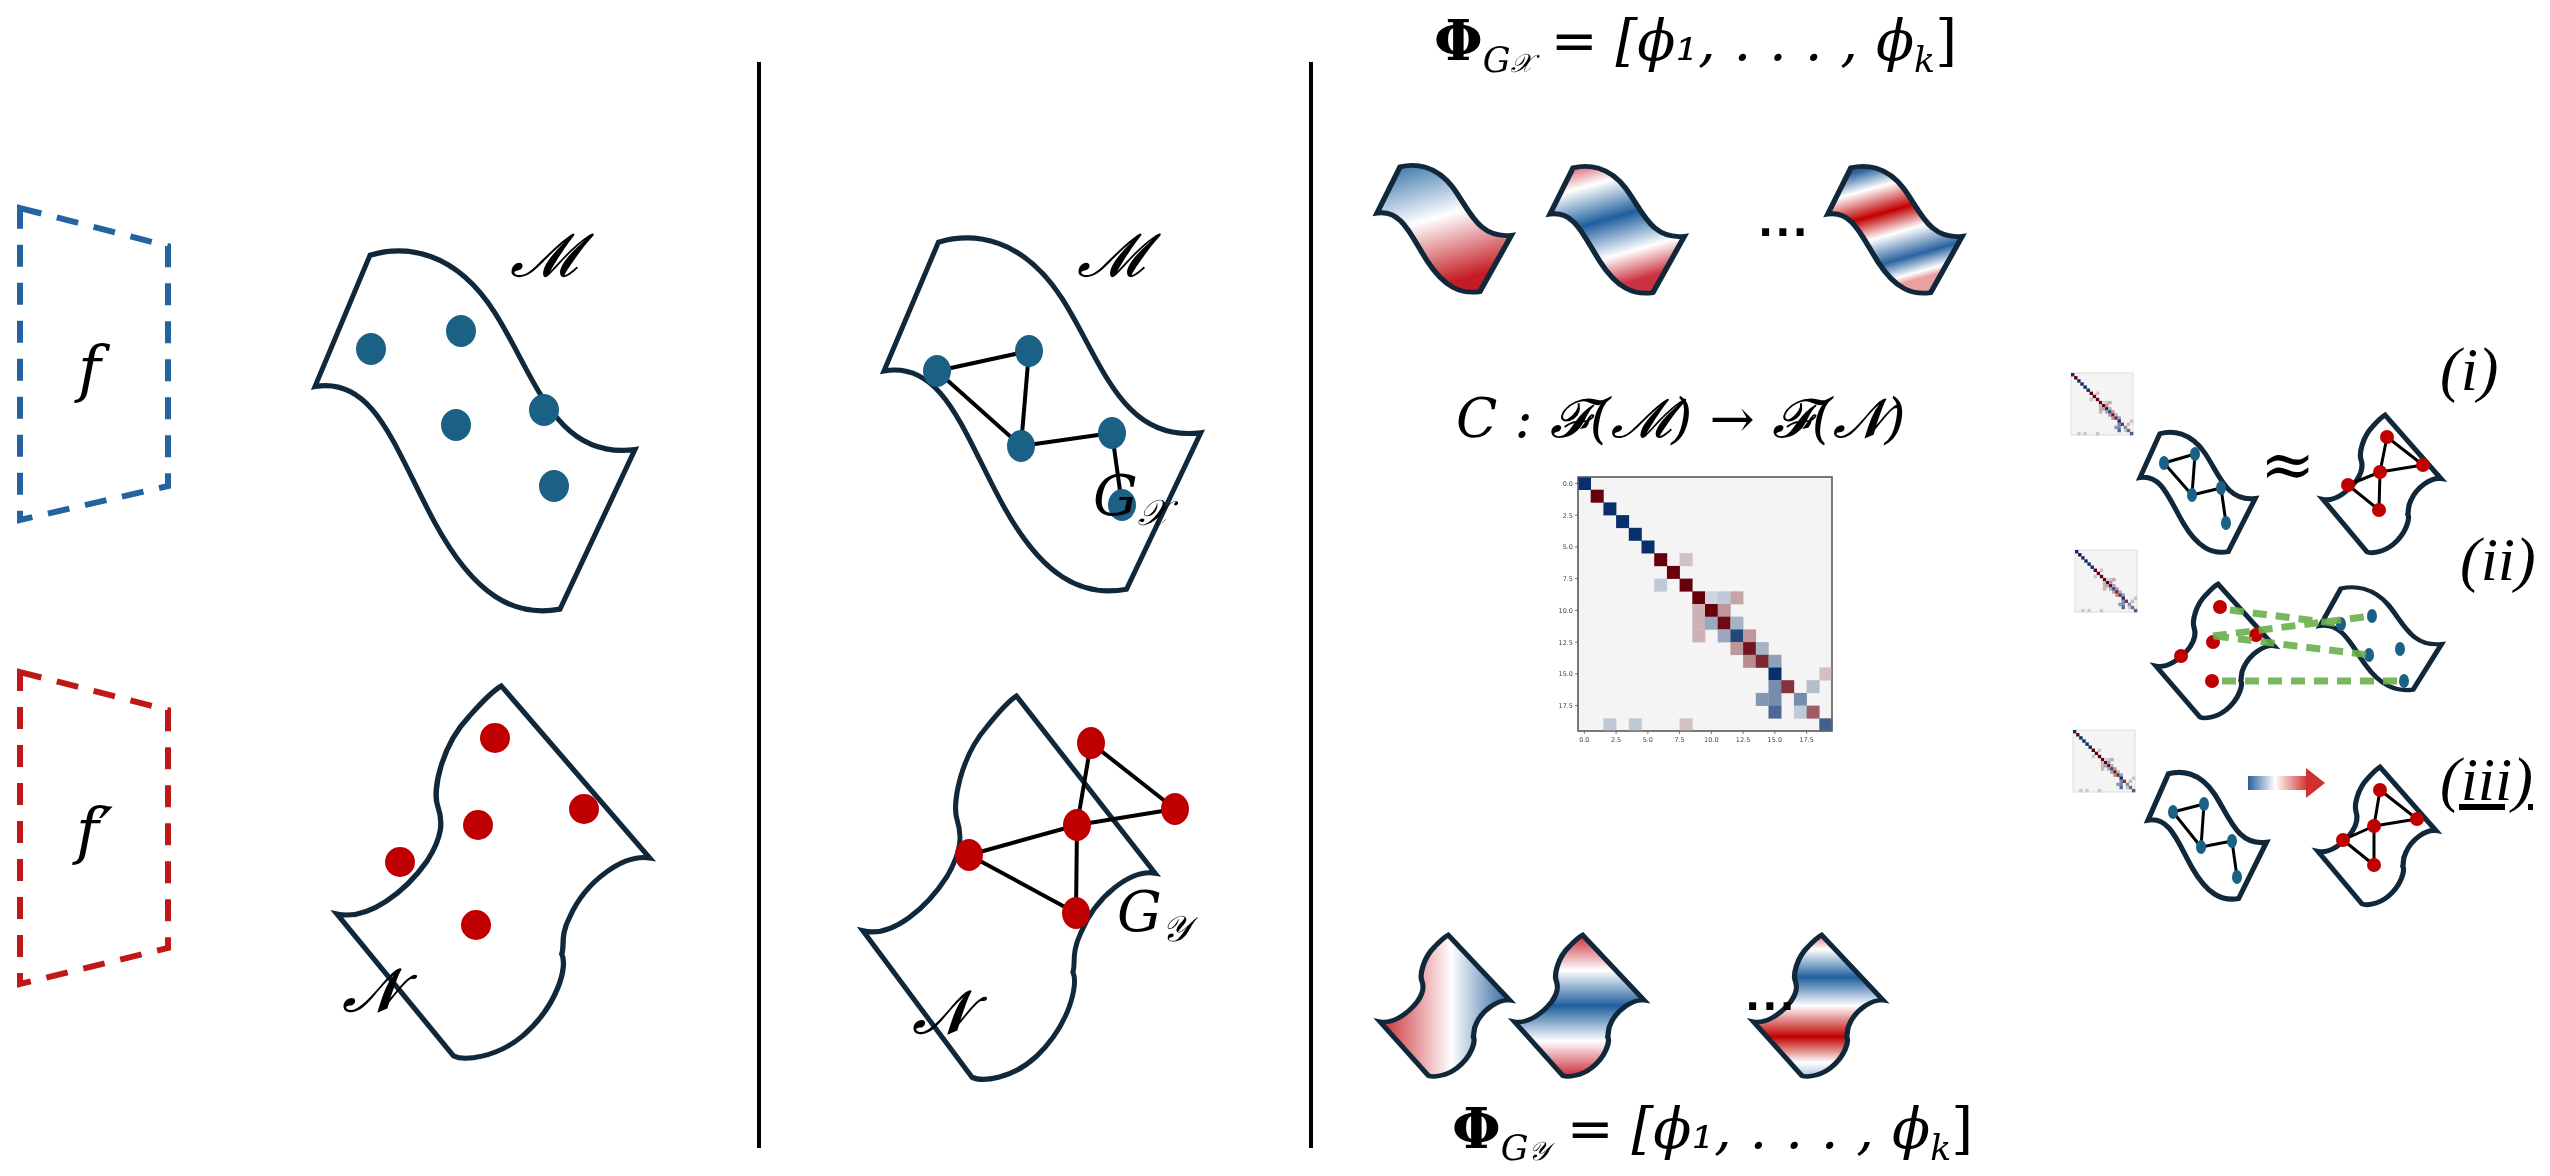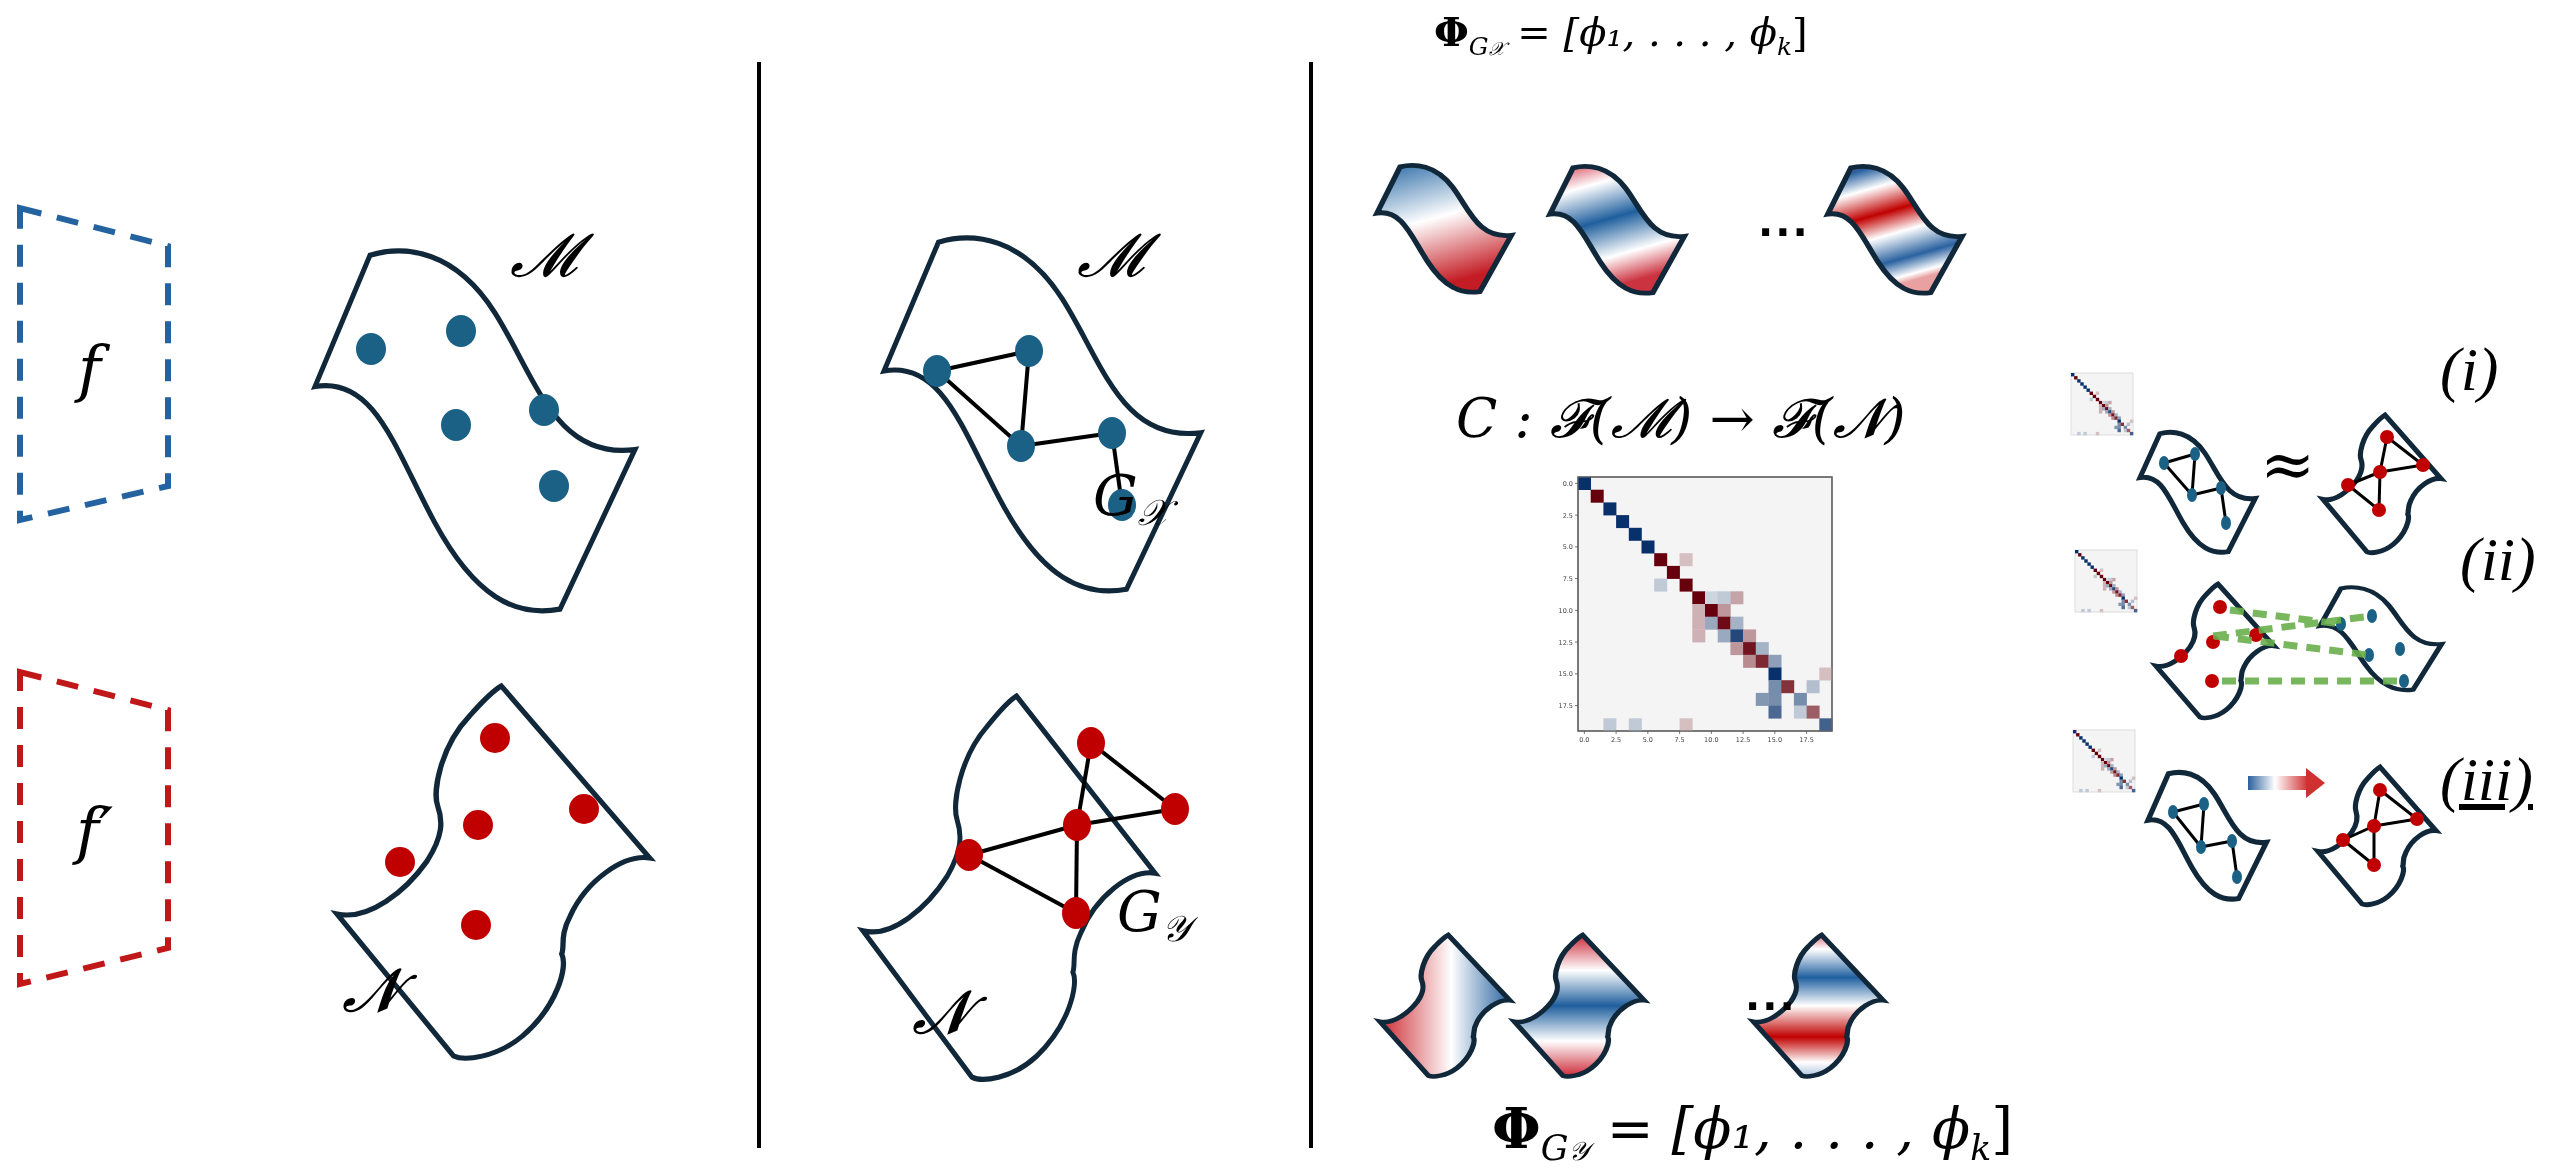--- a/index.html
+++ b/index.html
@@ -521,26 +521,26 @@
 
 <div class="lbl" style="left:1077px; top:225px; font-size:60px;">𝓜</div>
 <div class="lbl" style="left:912px; top:982px; font-size:60px;">𝓝</div>
 <div class="lbl" style="left:1093px; top:468px; font-size:56px;">
   <span>G</span><span style="font-size:36px; vertical-align:-10px;">𝒳</span>
 </div>
 <div class="lbl" style="left:1117px; top:884px; font-size:56px;">
   <span>G</span><span style="font-size:36px; vertical-align:-10px;">𝒴</span>
 </div>
 
-<div class="formula" style="left:1434px; top:12px; font-size:40px;">
+<div class="formula" style="left:1434px; top:12px; font-size:56px;">
   <span class="bold">Φ</span><sub><span>G</span><span style="font-size:0.75em;">𝒳</span></sub>
   <span class="it">= [ϕ₁, . . . , ϕ</span><sub>k</sub><span>]</span>
 </div>
 
-<div class="formula" style="left:1452px; top:1100px; font-size:56px;margin-left:40px;">
+<div class="formula" style="left:1452px; top:1100px; font-size:56px;">
   <span class="bold">Φ</span><sub><span>G</span><span style="font-size:0.75em;">𝒴</span></sub>
   <span class="it">= [ϕ₁, . . . , ϕ</span><sub>k</sub><span>]</span>
 </div>
 
 <div class="formula it" style="left:1456px; top:392px; font-size:54px; font-style:italic;">C : 𝓕(𝓜) → 𝓕(𝓝)</div>
 
 <div class="ellipsis" style="left:1758px; top:212px;">···</div>
 <div class="ellipsis" style="left:1745px; top:986px;">···</div>
 
 <div class="lbl roman" style="left:2440px; top:338px; font-size:62px;">(i)</div>

